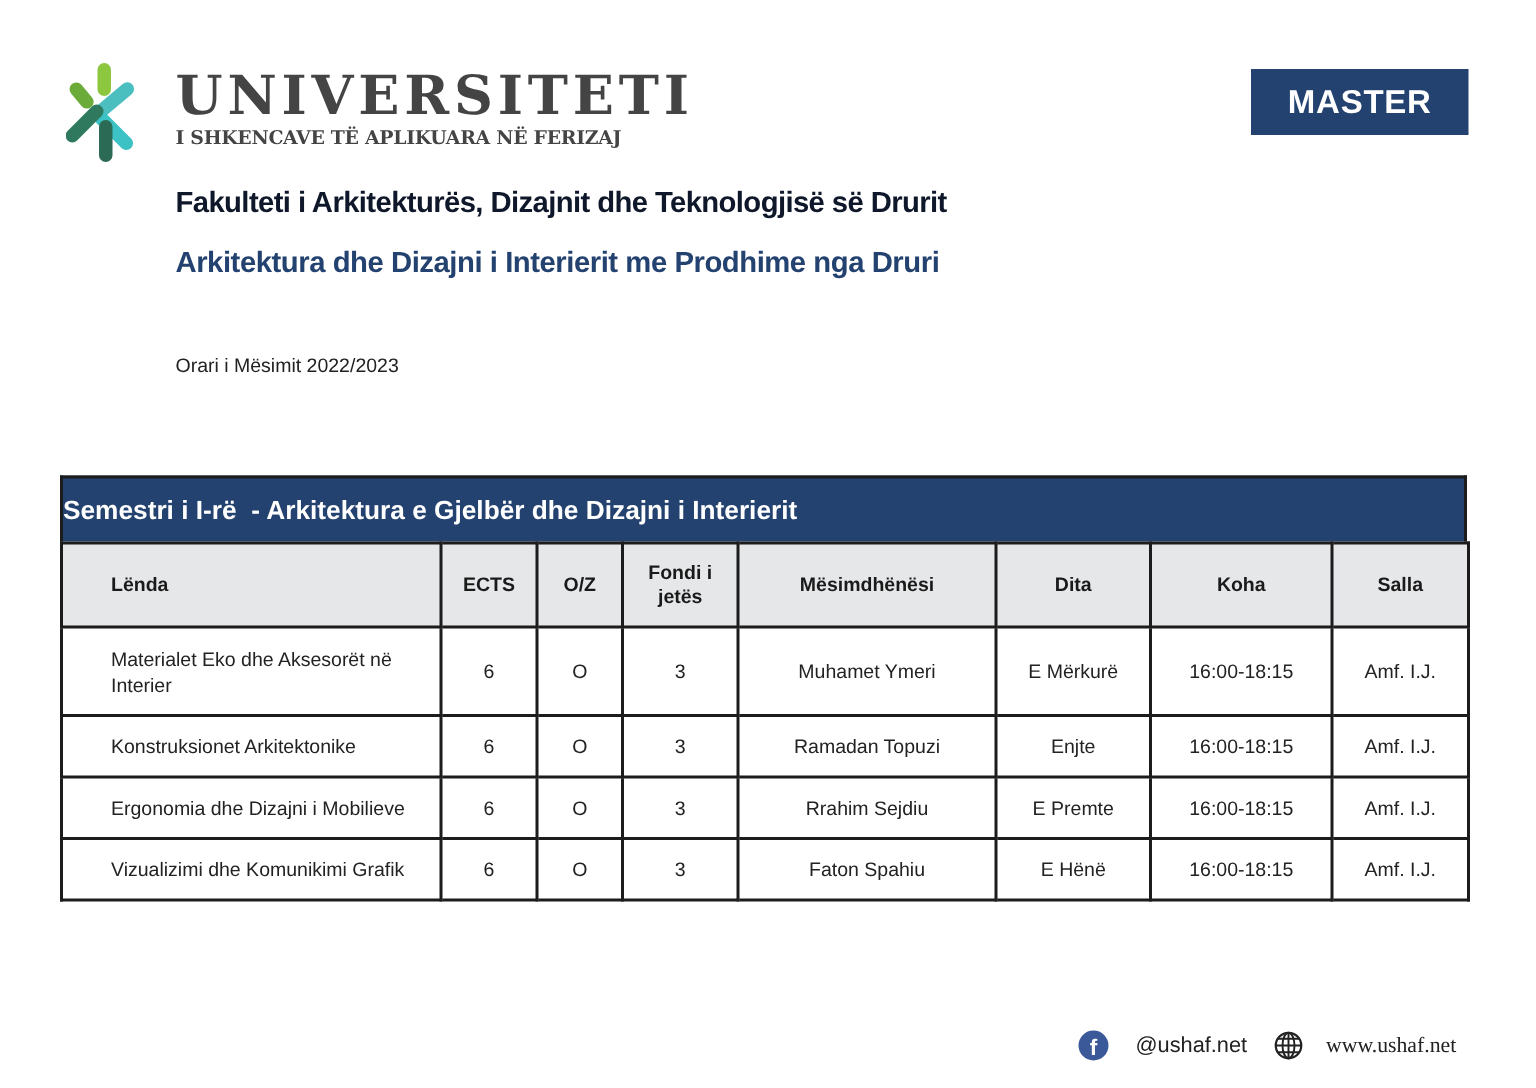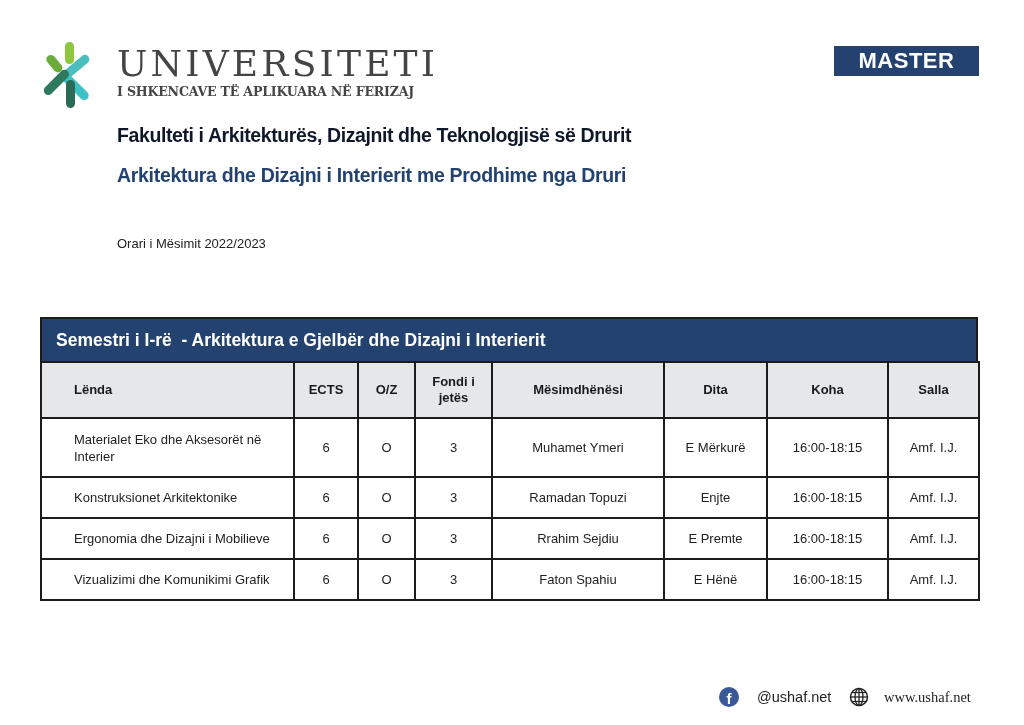--- a/index.html
+++ b/index.html
@@ -3,51 +3,51 @@
 <meta charset="utf-8">
 <style>
   html, body { margin: 0; padding: 0; }
   body {
     width: 1024px; height: 725px; background: #ffffff; position: relative; overflow: hidden;
     font-family: "DejaVu Sans", "Liberation Sans", sans-serif; color: #1a1a1a;
   }
   .logo { position: absolute; left: 44px; top: 40px; width: 60px; height: 70px; }
   .uni-title {
     position: absolute; left: 117px; top: 44px;
-    font-family: "DejaVu Serif", "Liberation Serif", serif; font-weight: normal;
+    font-family: "DejaVu Serif", "Liberation Serif", serif; font-weight: bold;
     font-size: 36px; letter-spacing: 3.2px; color: #444444; line-height: 40px;
   }
   .uni-sub {
     position: absolute; left: 117px; top: 84px;
     font-family: "DejaVu Serif", "Liberation Serif", serif; font-weight: bold;
     font-size: 12.6px; color: #444444; line-height: 16px; letter-spacing: -0.2px;
   }
   .badge {
-    position: absolute; left: 834px; top: 46px; width: 145px; height: 30px;
+    position: absolute; left: 834px; top: 46px; width: 145px; height: 44px;
     background: #23426f; color: #ffffff; font-weight: bold; font-size: 22px;
     display: flex; align-items: center; justify-content: center; letter-spacing: 0.5px;
     font-family: "Liberation Sans", sans-serif;
   }
   .faculty {
     position: absolute; left: 117px; top: 124px; font-size: 19.5px; font-weight: bold;
     color: #0f172a; letter-spacing: -0.4px; font-family: "Liberation Sans", sans-serif;
   }
   .program {
     position: absolute; left: 117px; top: 164px; font-size: 19.5px; font-weight: bold;
     color: #23426f; letter-spacing: -0.3px; font-family: "Liberation Sans", sans-serif;
   }
   .schedule-year {
     position: absolute; left: 117px; top: 236px; font-size: 13px; color: #222222;
     font-family: "Liberation Sans", sans-serif;
   }
   .table-wrap { position: absolute; left: 40px; top: 317px; width: 938px; }
   .sem-bar {
     background: #23426f; color: #ffffff; height: 44px; box-sizing: border-box;
     border: 2px solid #1c1c1c; border-bottom: none;
-    display: flex; align-items: center; padding-left: 14px;
+    display: flex; align-items: center; 
     font-size: 17.5px; font-weight: bold; font-family: "Liberation Sans", sans-serif; white-space: pre; text-align: center;
   }
   table { border-collapse: collapse; width: 938px; table-layout: fixed; font-family: "Liberation Sans", sans-serif; }
   th, td { border: 2px solid #1c1c1c; font-size: 13px; text-align: center; vertical-align: middle; padding: 0 6px; }
   th { background: #e6e7e9; font-weight: bold; height: 54px; font-size: 13px; line-height: 16px; }
   th.left, td.left { text-align: left; padding-left: 32px; }
   td { height: 39px; color: #222222; line-height: 17px; }
   tr.tall td { height: 57px; }
   .footer { position: absolute; top: 686px; height: 22px; display: flex; align-items: center; font-size: 14.5px; color: #222; font-family: "Liberation Sans", sans-serif; }
   .fb-icon { width: 20px; height: 20px; border-radius: 50%; background: #3b5998; color: #fff; font-weight: bold; font-size: 15px; display: flex; align-items: flex-end; justify-content: center; overflow: hidden; font-family: "Liberation Sans", sans-serif; }

